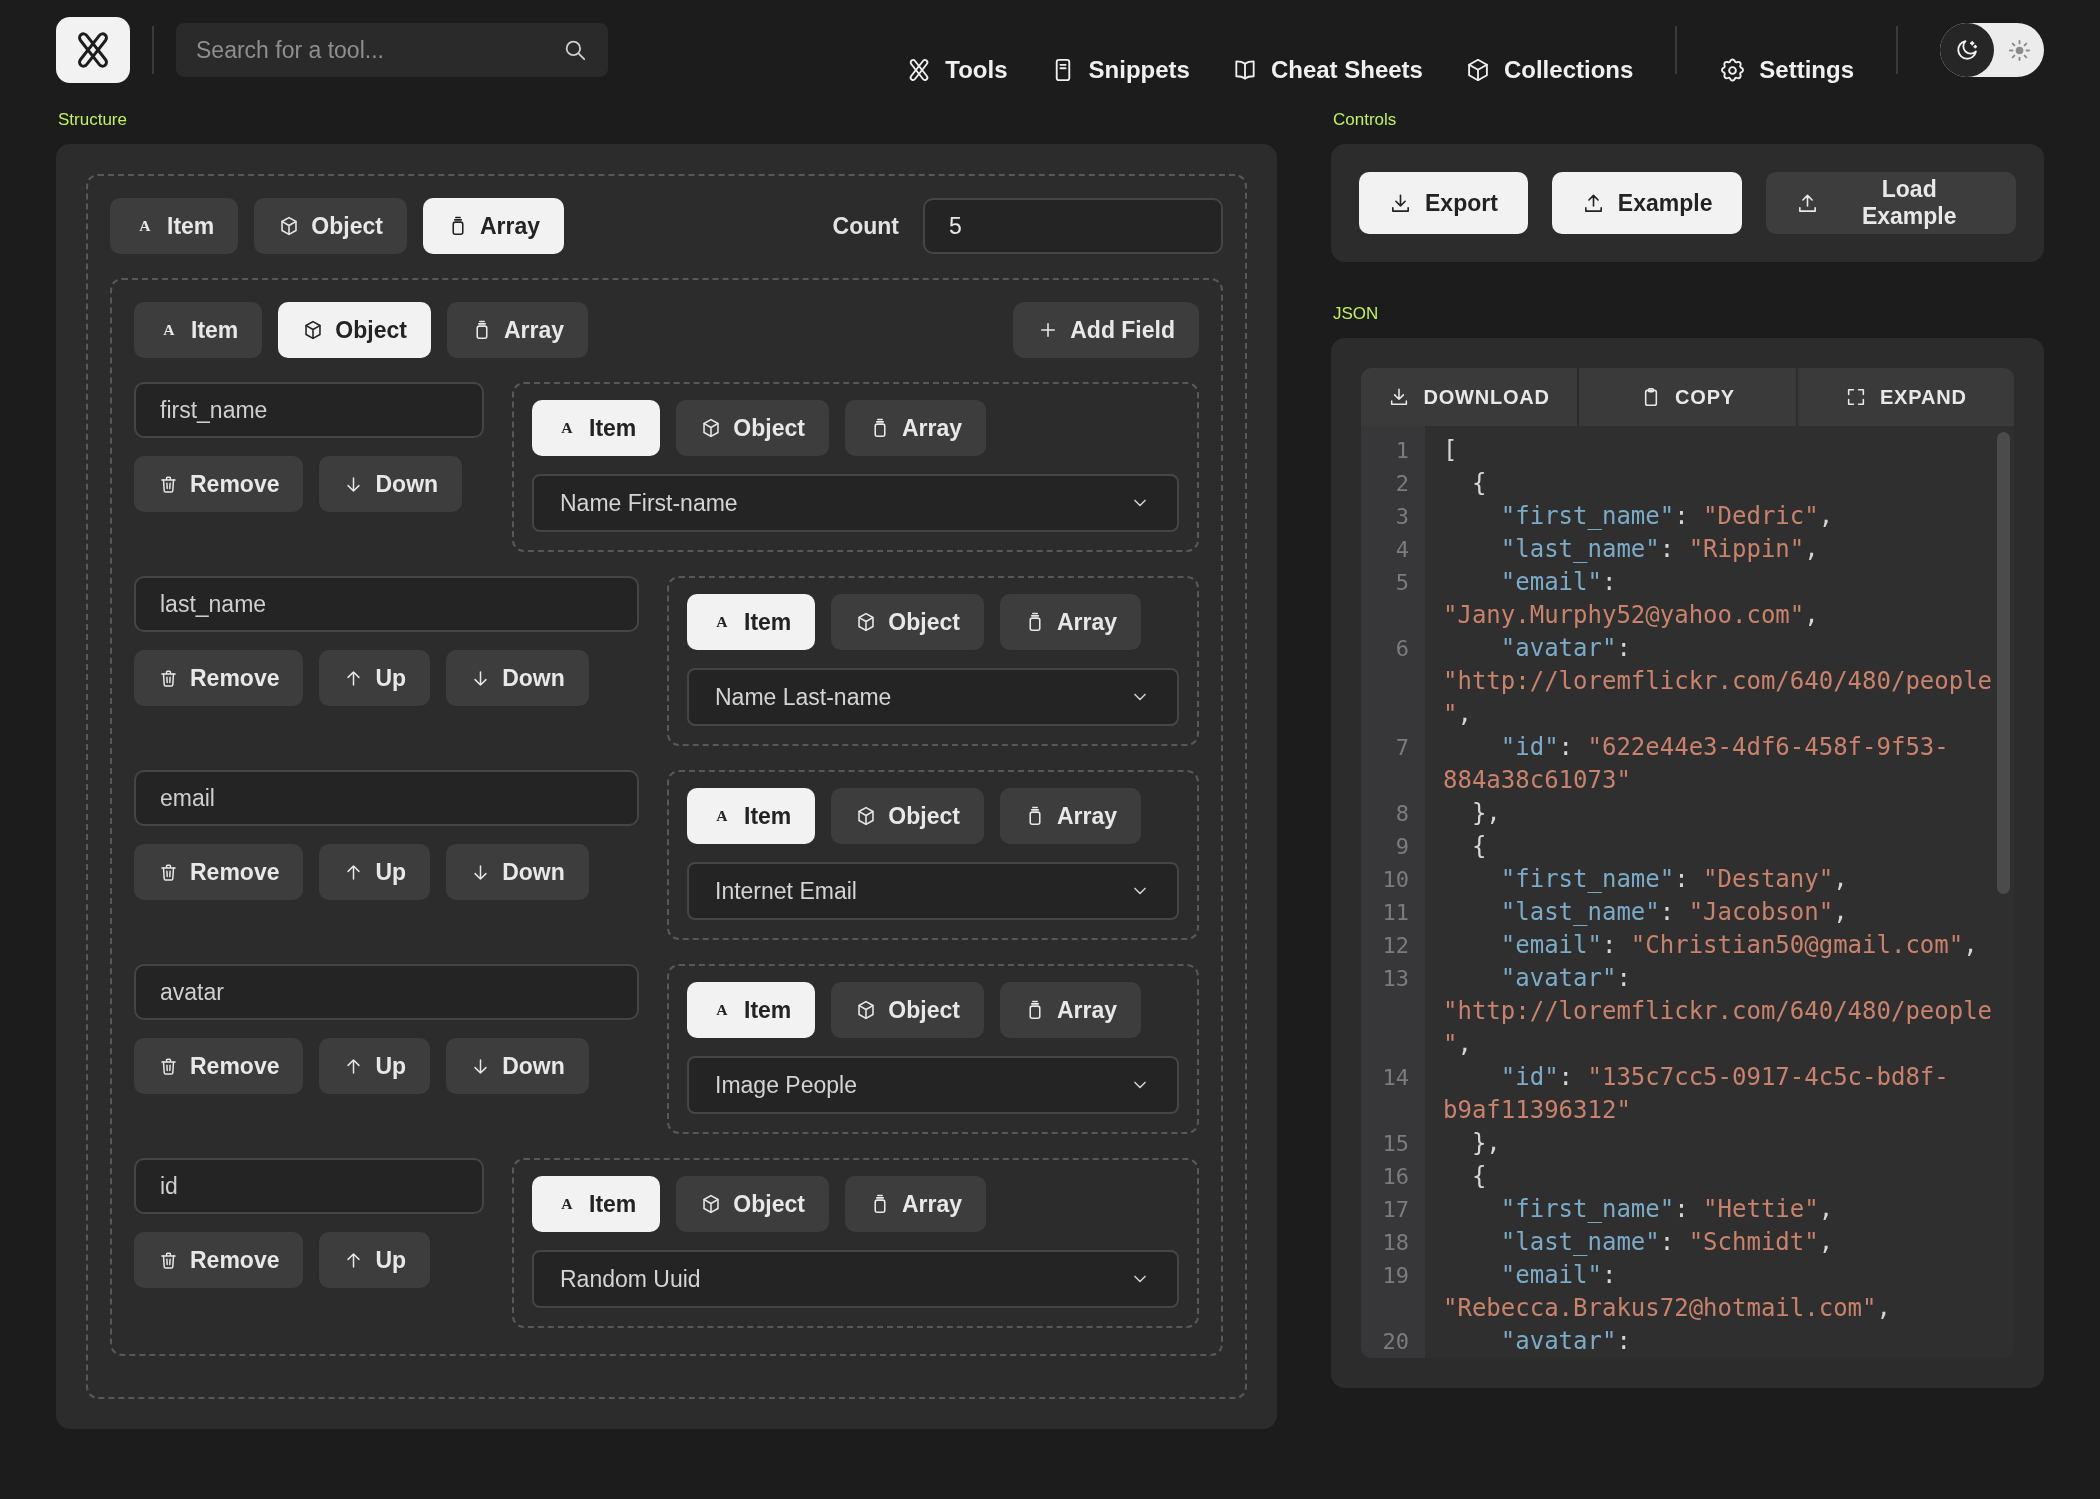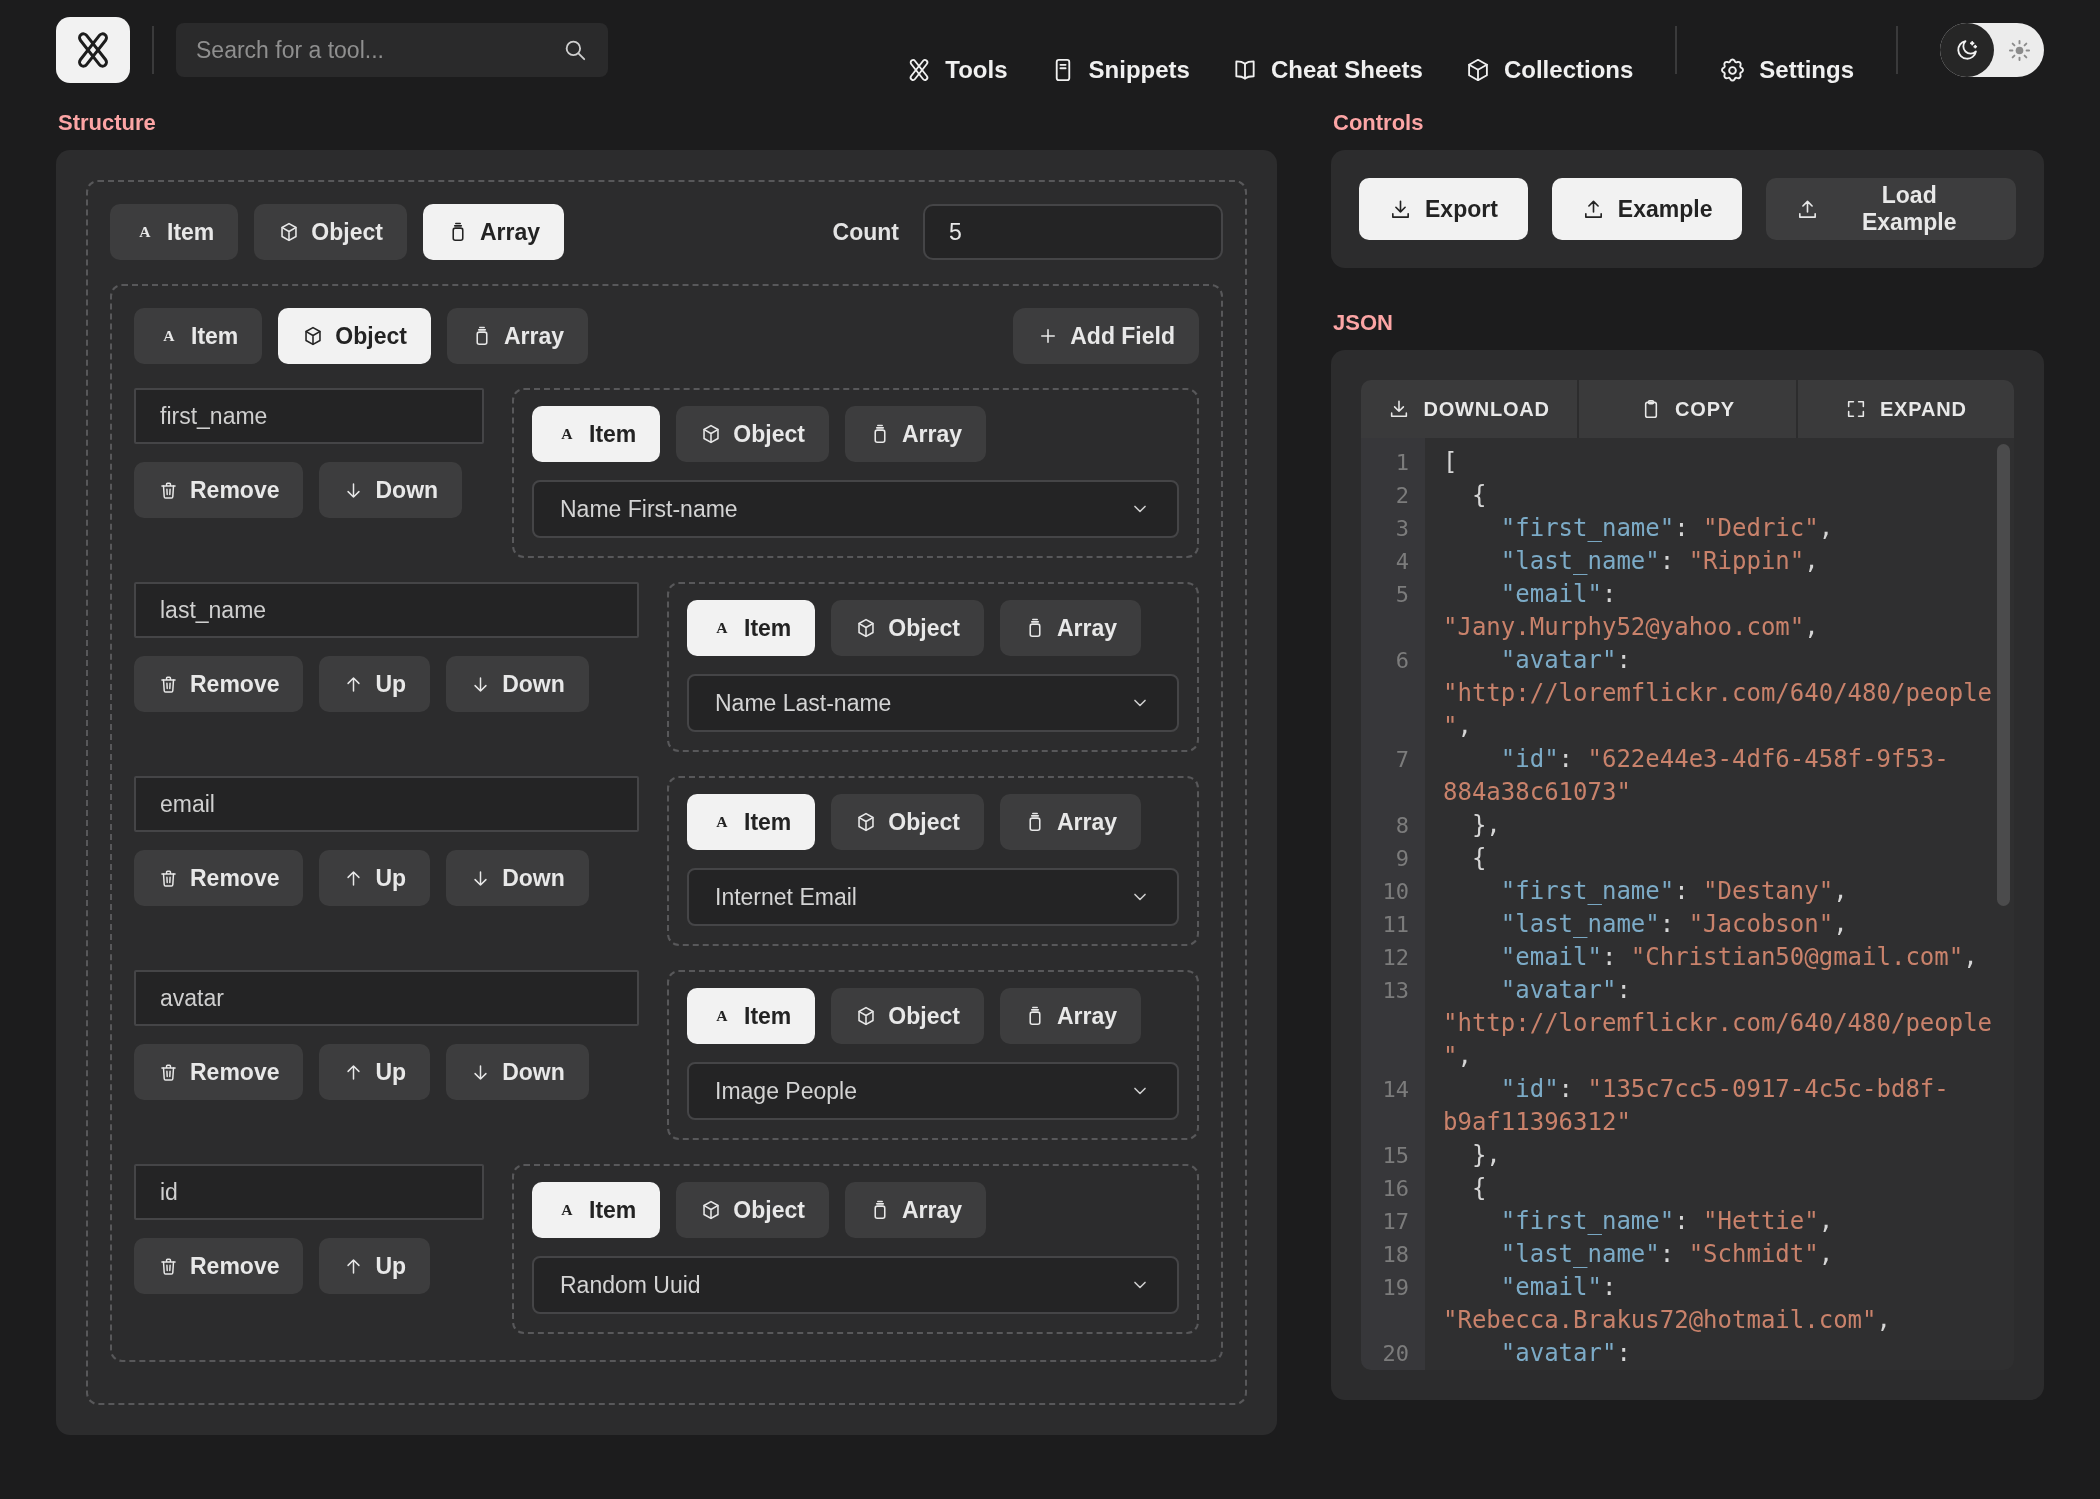--- a/index.html
+++ b/index.html
@@ -24,21 +24,21 @@
   .theme-toggle { width:104px; height:54px; background:#ececec; border-radius:27px;
                   display:flex; align-items:center; cursor:pointer; }
   .toggle-knob { width:54px; height:54px; border-radius:50%; background:#262626;
                  display:flex; align-items:center; justify-content:center; color:#f2f2f2; }
   .toggle-sun { flex:1; display:flex; align-items:center; justify-content:center; color:#8b8b8b; }
 
   
   .main { display:flex; padding:4px 56px 0 56px; gap:54px; align-items:flex-start; }
   .col-left { width:1221px; flex:none; }
   .col-right { flex:1; display:flex; flex-direction:column; }
-  .section-label { font-size:22px; font-weight:700; color:#fca5a5; margin:6px 0 14px 2px; }
+  .section-label { font-size:17px; font-weight:400; color:#bef264; margin:6px 0 14px 2px; }
   .panel { background:#2c2c2d; border-radius:14px; }
 
   
   .structure-panel { height:1285px; padding:30px; }
   .dashed { border:2px dashed #58585a; border-radius:12px; }
   .outer-box { padding:22px; height:100%; }
   .row { display:flex; align-items:center; }
   .btn { display:inline-flex; align-items:center; gap:11px; height:56px; padding:0 24px;
          background:#3d3d3e; border-radius:10px; font-size:23px; font-weight:700;
          color:#e8e8e8; cursor:pointer; white-space:nowrap; border:none;
@@ -48,21 +48,21 @@
   .type-row { display:flex; gap:16px; }
   .count-group { margin-left:auto; display:flex; align-items:center; gap:24px; }
   .count-label { font-size:23px; font-weight:700; color:#e3e3e3; }
   .count-input { width:300px; height:56px; background:#242425; border:2px solid #454547;
                  border-radius:10px; color:#e8e8e8; font-size:23px; padding:0 24px;
                  font-family:"Liberation Sans",sans-serif; outline:none; }
   .object-box { margin-top:24px; padding:22px 22px 26px 22px; }
   .add-field { margin-left:auto;border-radius:12px; }
   .field { display:flex; gap:28px; margin-top:24px; align-items:flex-start; }
   .field-left { flex:none; display:flex; flex-direction:column; gap:18px; }
-  .text-input { height:56px; background:#242425; border:2px solid #454547; border-radius:2px;
+  .text-input { height:56px; background:#242425; border:2px solid #454547; border-radius:10px;
                 color:#cfcfcf; font-size:23px; padding:0 24px; outline:none; width:100%;
                 font-family:"Liberation Sans",sans-serif; }
   .btn-row { display:flex; gap:16px; }
   .field-right { flex:1; padding:16px 18px 18px 18px; }
   .select { margin-top:18px; height:58px; background:#242425; border:2px solid #454547;
             border-radius:8px; display:flex; align-items:center; padding:0 26px;
             font-size:23px; color:#d4d4d4; cursor:pointer; }
   .select .chev { margin-left:auto; color:#cfcfcf; display:inline-flex; }
 
   

